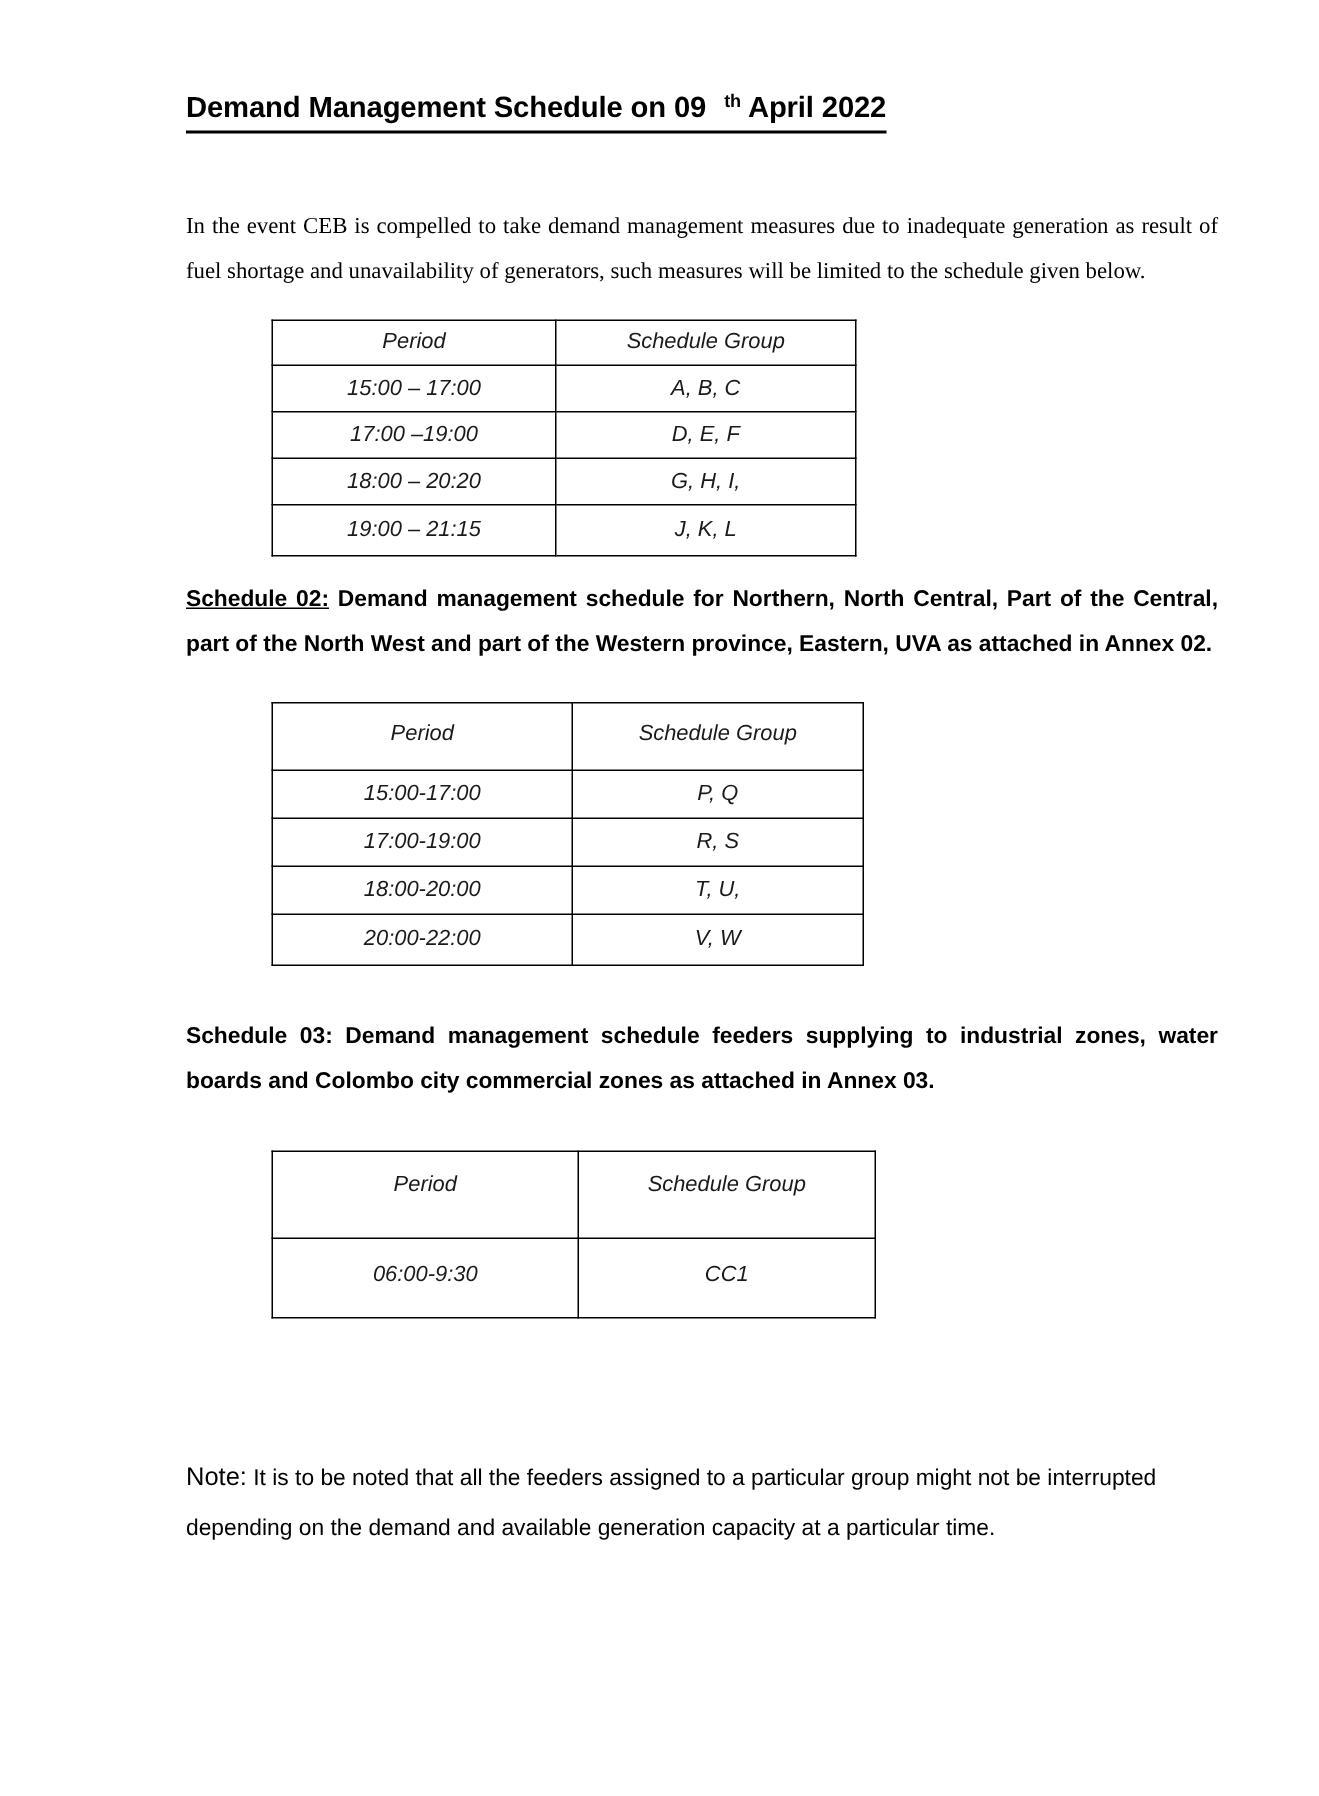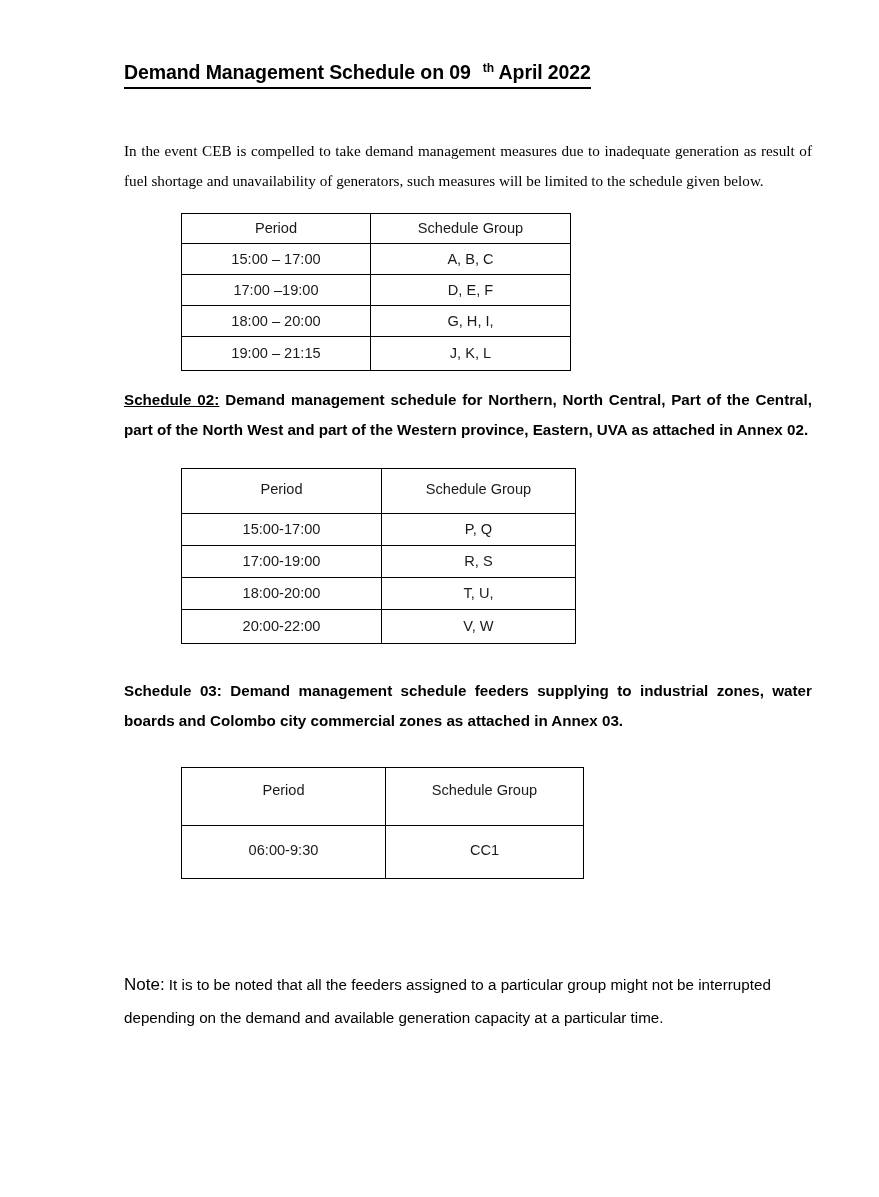--- a/index.html
+++ b/index.html
@@ -81,20 +81,21 @@
     table-layout: fixed;
     font-size: 14.6px;
     color: #1a1a1a;
   }
   table.sched td {
     border: 1px solid #000000;
     text-align: center;
     vertical-align: middle;
     padding: 0;
     font-weight: normal;
+    font-style: italic;
   }
 
   
   .tbl1-wrap { margin-top: 18px; margin-left: 57px; }
   table.t1 { width: 389px; }
   table.t1 col.c1 { width: 189px; }
   table.t1 col.c2 { width: 200px; }
   table.t1 td { height: 30px; line-height: 30px; }
   table.t1 tr.hdr td { height: 29px; line-height: 29px; }
   table.t1 tr.r4 td { height: 33px; line-height: 33px; }
@@ -153,21 +154,21 @@
           </tr>
           <tr class="r1">
             <td>15:00 – 17:00</td>
             <td>A, B, C</td>
           </tr>
           <tr class="r2">
             <td>17:00 –19:00</td>
             <td>D, E, F</td>
           </tr>
           <tr class="r3">
-            <td>18:00 – 20:00</td>
+            <td>18:00 – 20:20</td>
             <td>G, H, I,</td>
           </tr>
           <tr class="r4">
             <td>19:00 – 21:15</td>
             <td>J, K, L</td>
           </tr>
         </tbody>
       </table>
     </div>
 

